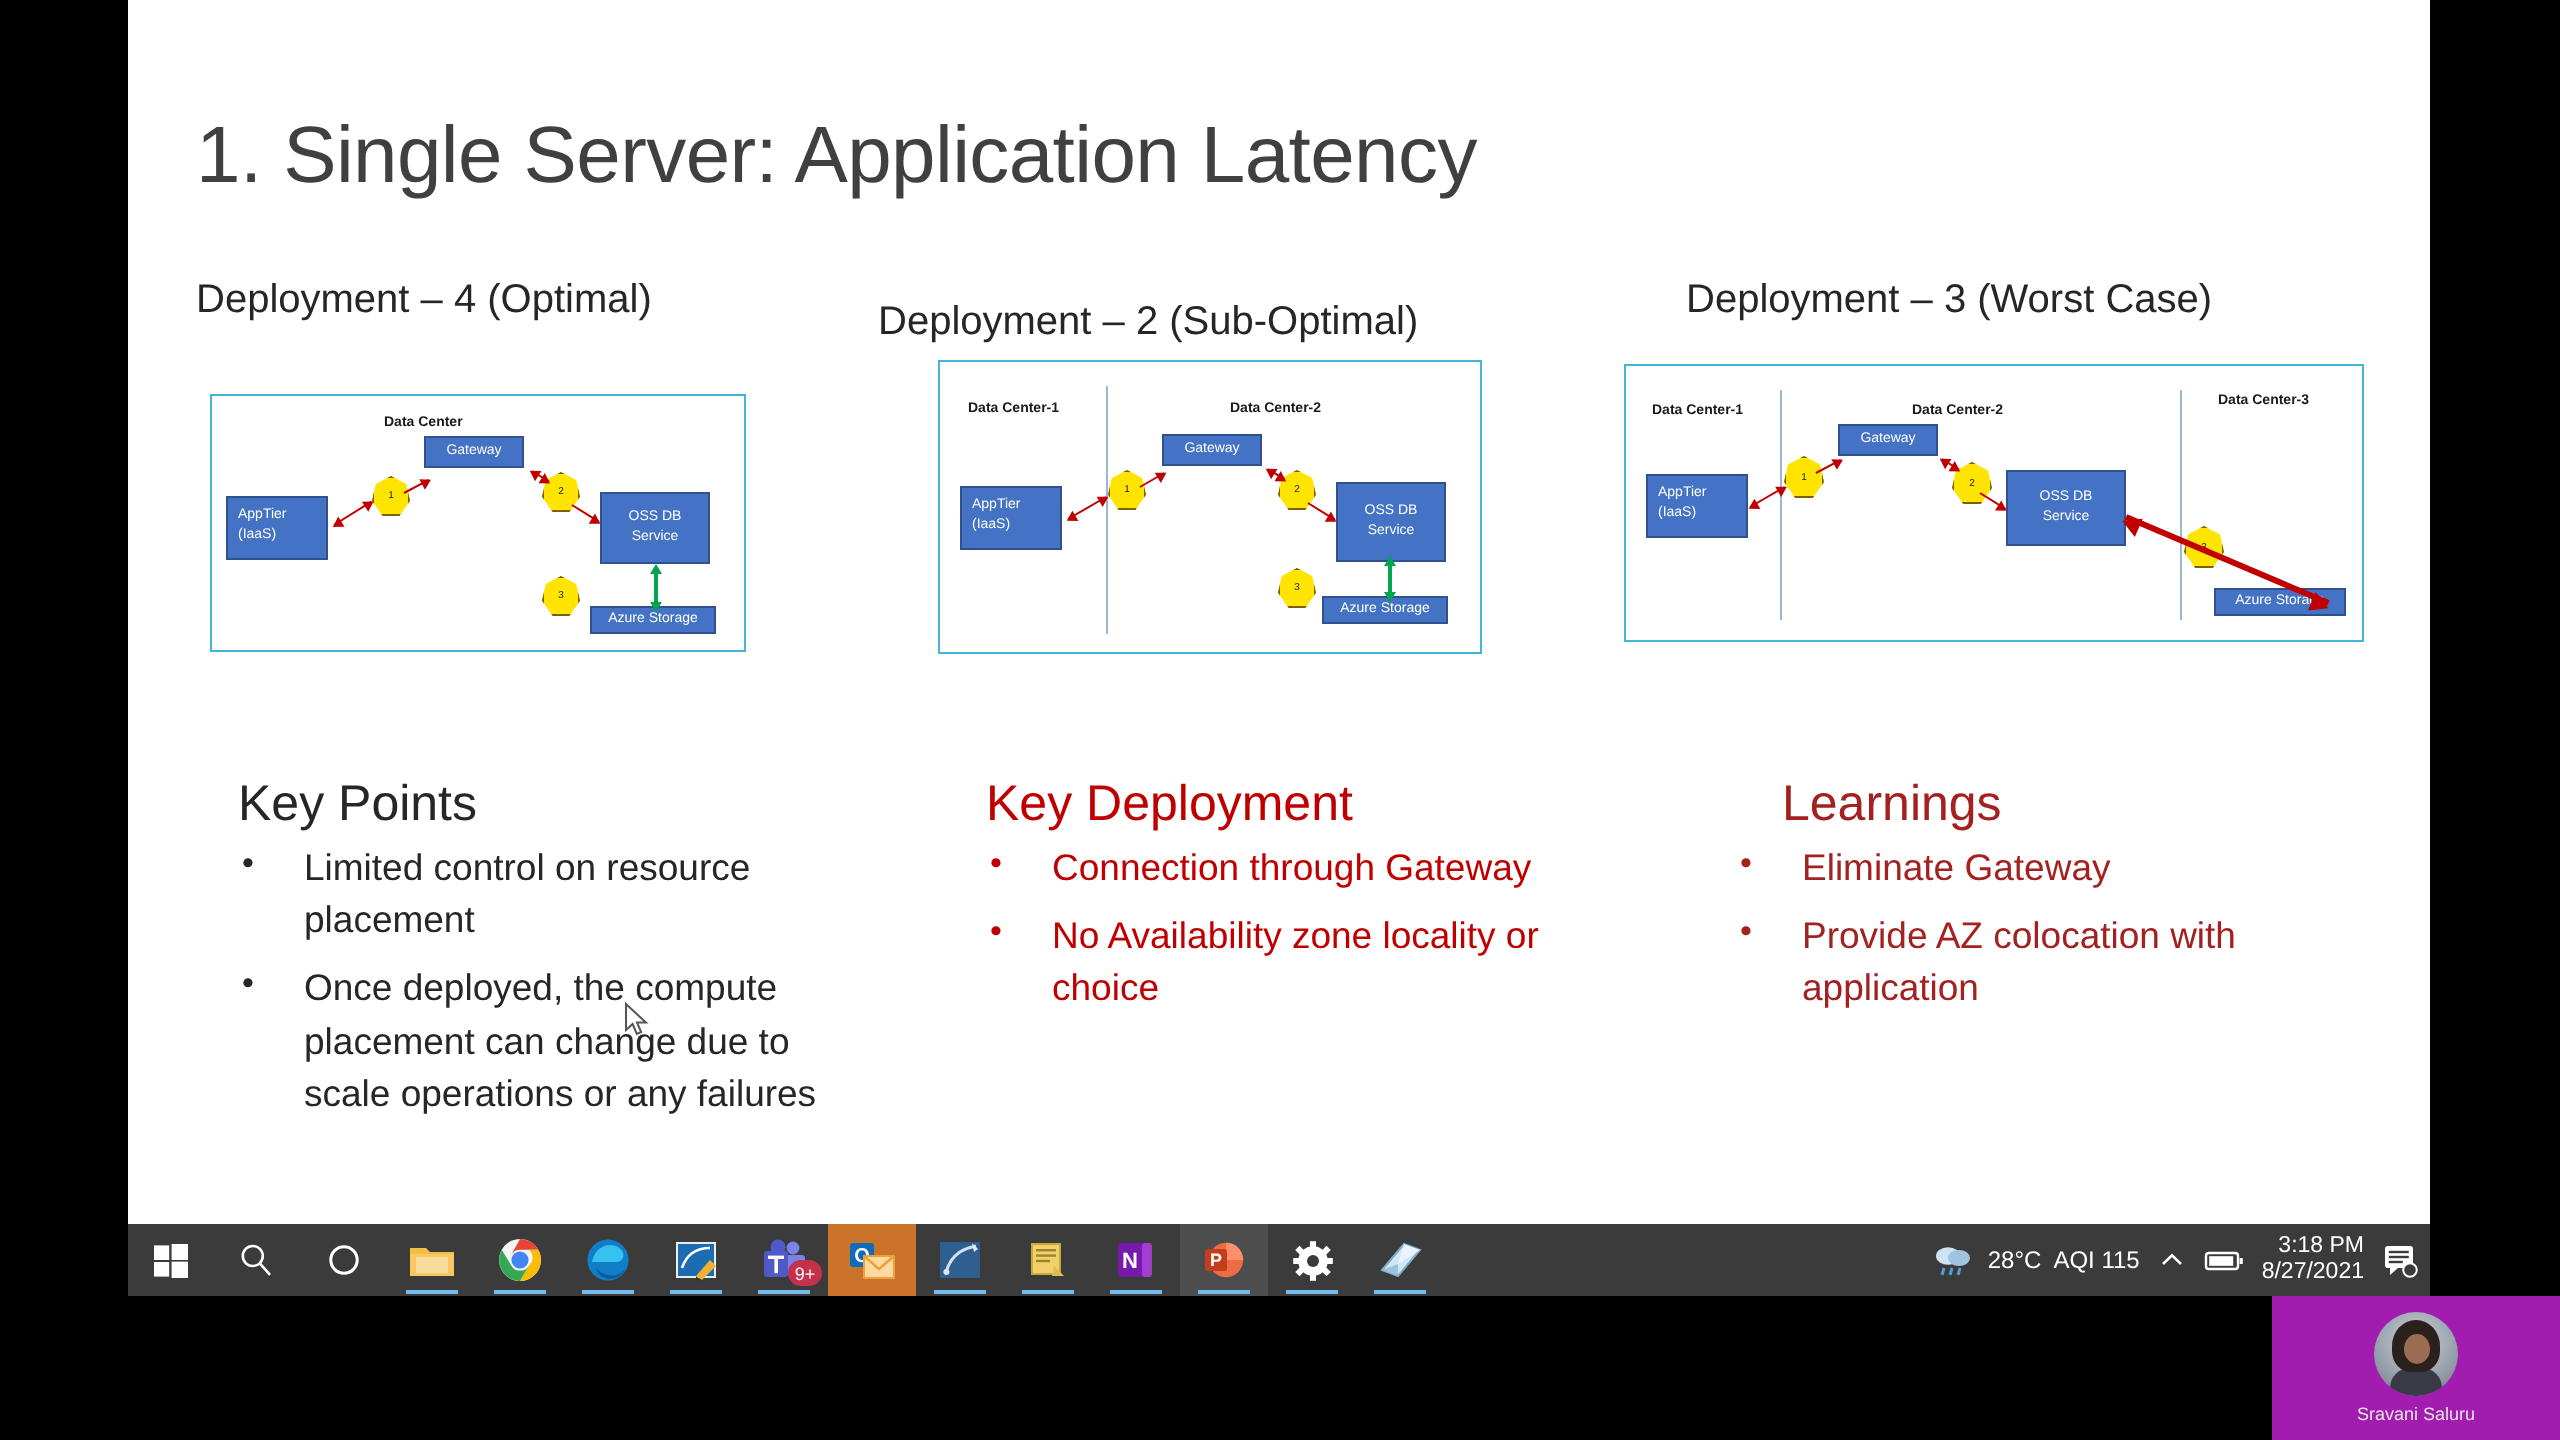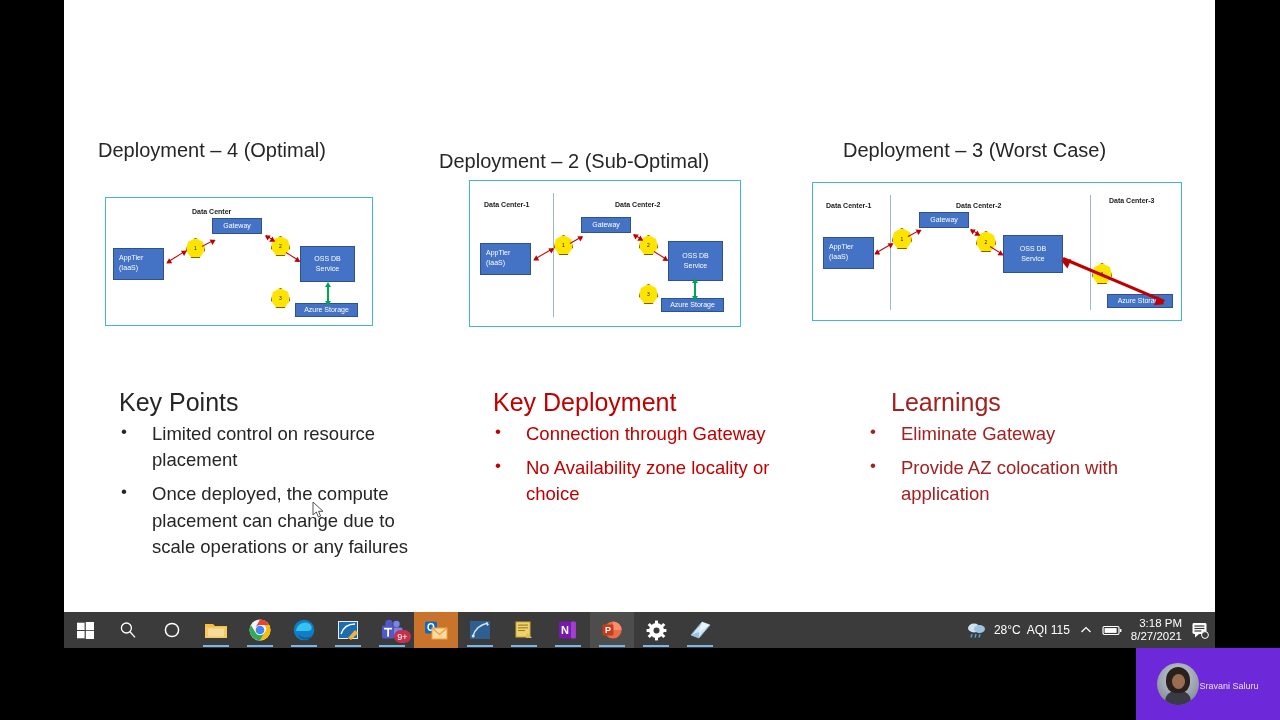--- a/index.html
+++ b/index.html
@@ -75,38 +75,39 @@
   .tb-item.start{width:42px;}
   .tb-item.active-o{background:#c9742a;}
   .tb-item.active-p{background:#4d4d4d;}
   .tb-item .run{position:absolute;bottom:1px;left:9px;width:26px;height:2px;background:#76b9ed;}
   .tb-spacer{flex:1;}
   .tray{display:flex;align-items:center;color:#fff;font-size:12px;padding-right:6px;gap:9px;}
   .tray .wx{display:flex;align-items:center;gap:6px;}
   .clock{display:flex;flex-direction:column;align-items:flex-end;line-height:1.15;font-size:11.5px;}
 
   
-  .tile{position:absolute;left:1136px;top:648px;width:144px;height:72px;background:#6d28d9;
-        display:flex;flex-direction:row;align-items:center;justify-content:center;}
+  .tile{position:absolute;left:1136px;top:648px;width:144px;height:72px;background:#a21caf;
+        display:flex;flex-direction:column;align-items:center;justify-content:center;}
   .tile .avatar{width:42px;height:42px;border-radius:50%;overflow:hidden;
         background:radial-gradient(circle at 50% 35%,#cfd4dc 0%,#9aa2ae 55%,#6f7886 100%);position:relative;}
   .tile .avatar .hair{position:absolute;left:9px;top:4px;width:24px;height:26px;border-radius:50% 50% 40% 40%;background:#2a211d;}
   .tile .avatar .face{position:absolute;left:15px;top:11px;width:13px;height:15px;border-radius:50%;background:#9a6d52;}
   .tile .avatar .body{position:absolute;left:8px;bottom:0;width:26px;height:14px;border-radius:10px 10px 0 0;background:#3a3a46;}
   .tile .pname{color:#e6e6e6;font-size:9px;margin-top:4px;}
 
   svg{display:block;}
 </style>
 </head>
 <body>
 
 <div id="root">
 
   <div class="slide">
 
+    <div class="slide-title">1. Single Server: Application Latency</div>
 
     <div class="col-head c1">Deployment – 4 (Optimal)</div>
     <div class="col-head c2">Deployment – 2 (Sub-Optimal)</div>
     <div class="col-head c3">Deployment – 3 (Worst Case)</div>
 
     <div class="diagram d1">
       <div class="dc-label" style="left:86px;top:10px;">Data Center</div>
 
       <div class="node two-line" style="left:7px;top:50px;width:51px;height:32px;align-items:flex-start;padding:4px 0 0 5px;justify-content:flex-start;">
         <span>AppTier</span>

